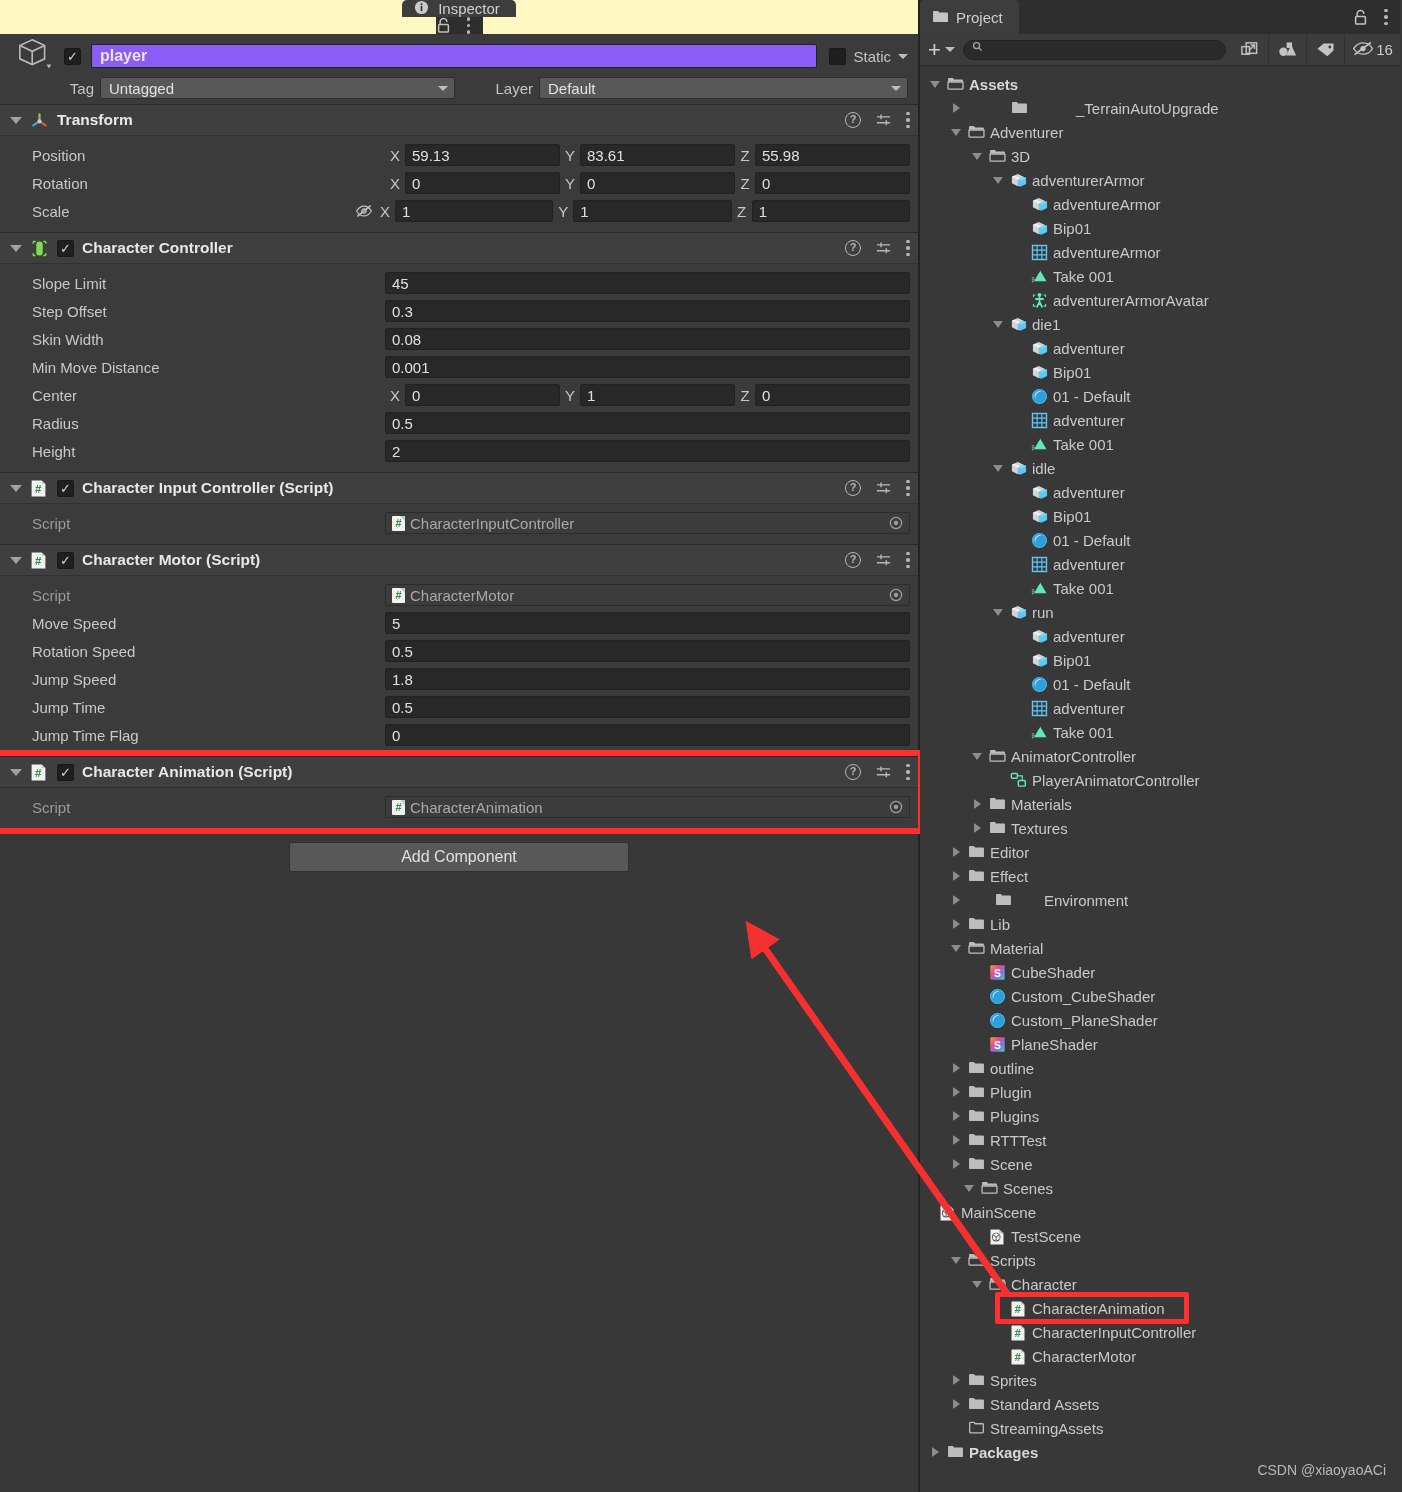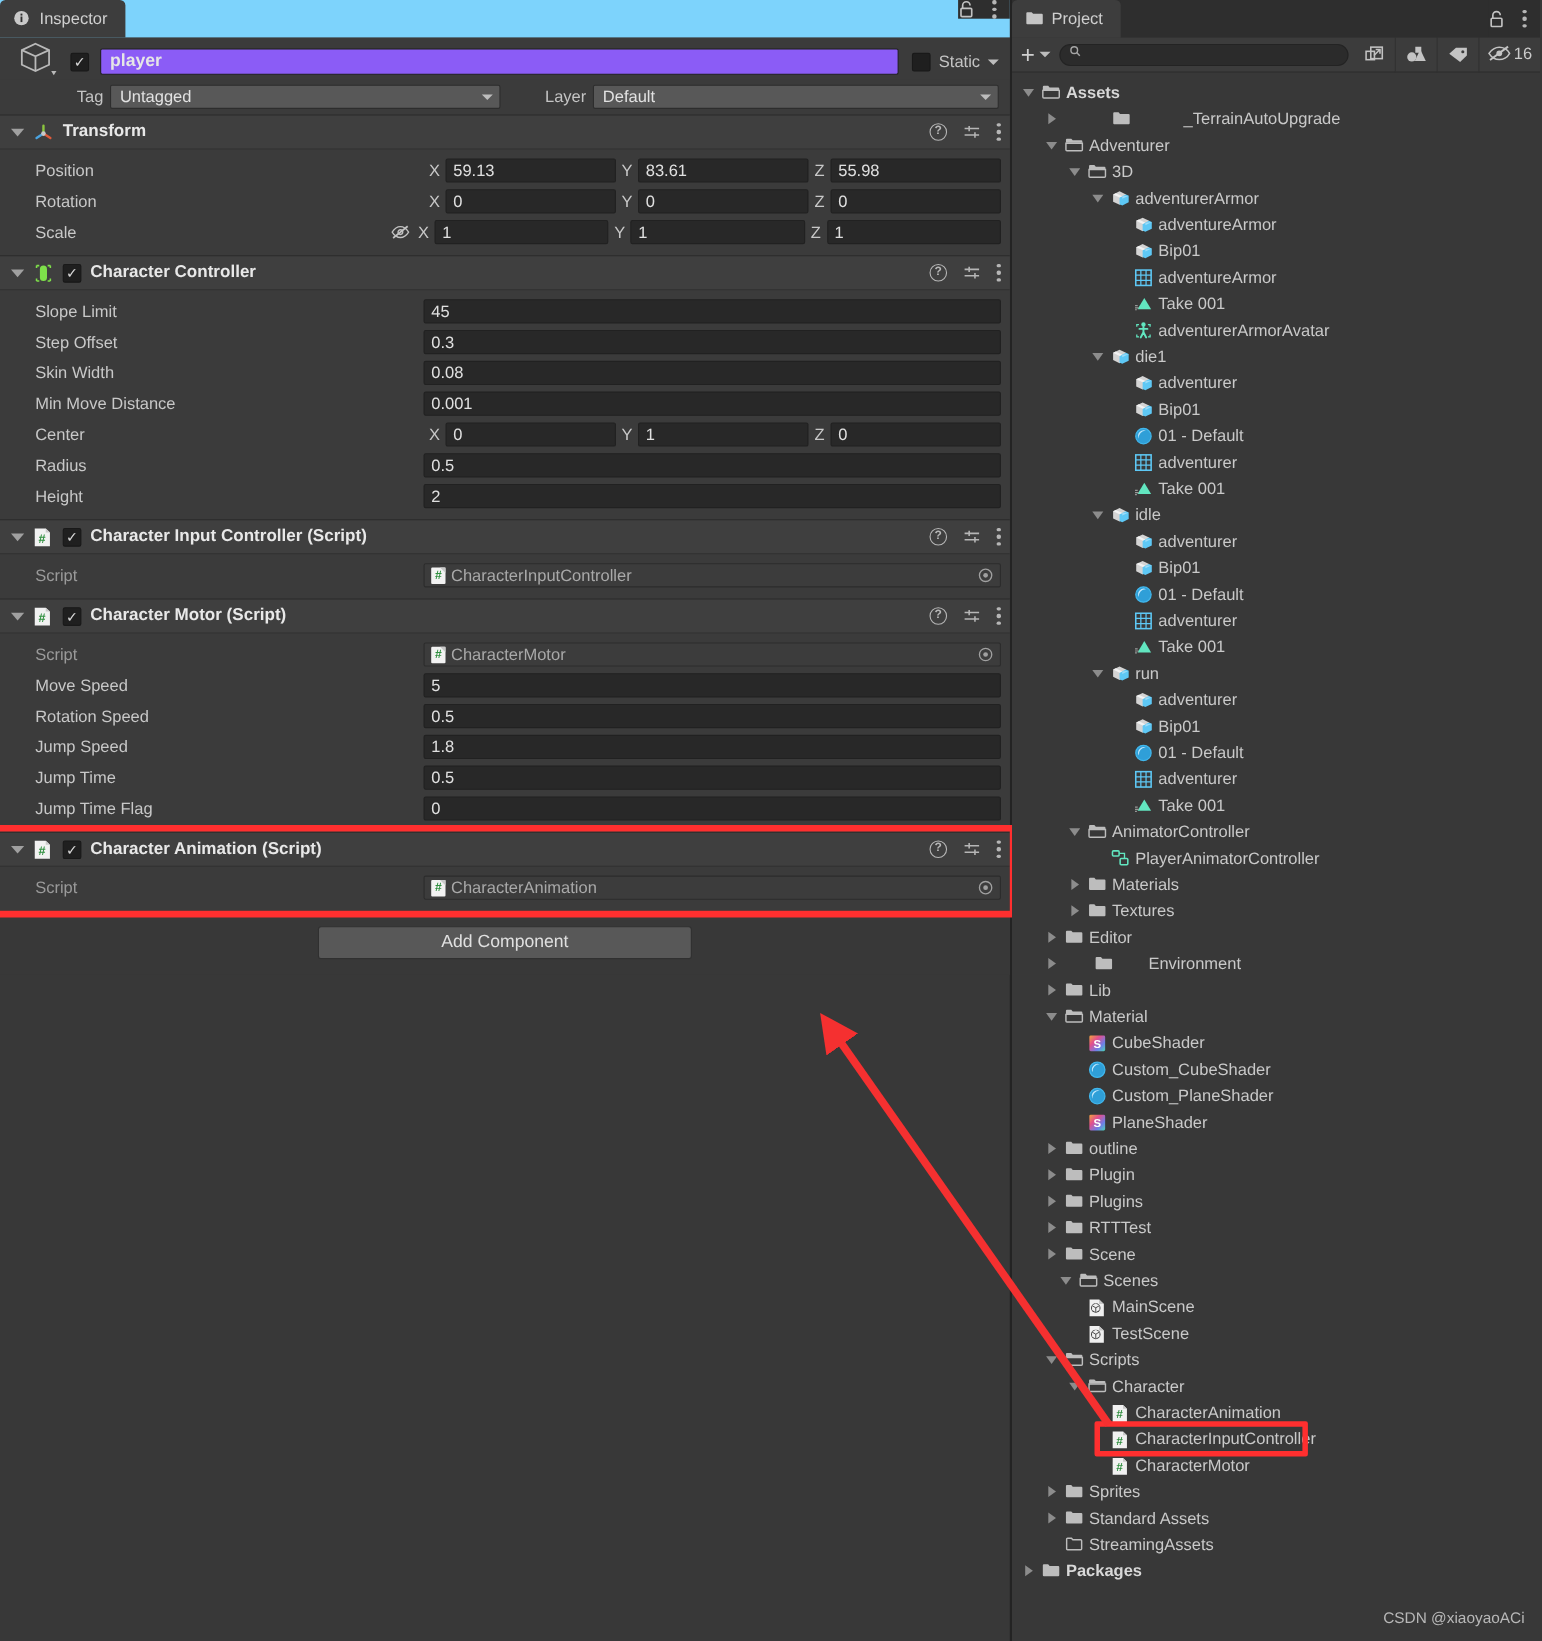--- a/index.html
+++ b/index.html
@@ -12,23 +12,24 @@
   body { display: flex; }
 
   
   #inspector {
     width: 920px; height: 1492px;
     background: #383838;
     position: relative;
     border-right: 2px solid #232323;
   }
   .tabbar {
-    height: 34px; background: #7dd3fc;
-    display: flex; align-items: flex-start;
+    height: 34px; background: #fef9c3;
+    display: flex; align-items: center;
     position: relative;
+    flex-direction: column;
   }
   .tab {
     display: flex; align-items: center; gap: 7px;
     padding: 0 16px 0 12px;
     background: #3d3d3d;
     border-top-left-radius: 5px; border-top-right-radius: 5px;
     color: #cfcfcf; font-size: 15px;
     height: 34px;
   }
   .tabbar-rest { flex: 1; background: #2e2e2e; }
@@ -980,20 +981,31 @@
         <span class="tw">
           <span class="arr-r"></span>
         </span>
         <span class="ic">
           <svg width="17" height="14" viewBox="0 0 18 15">
             <path d="M1 3.2a1 1 0 0 1 1-1h4.2l1.4 1.6H16a1 1 0 0 1 1 1v8.2a1 1 0 0 1-1 1H2a1 1 0 0 1-1-1Z" fill="#bdbdbd"></path>
           </svg>
         </span>
         <span class="tlabel">Editor</span>
       </div>
+      <div class="trow" style="padding-left: 29px;">
+        <span class="tw">
+          <span class="arr-r"></span>
+        </span>
+        <span class="ic">
+          <svg width="17" height="14" viewBox="0 0 18 15">
+            <path d="M1 3.2a1 1 0 0 1 1-1h4.2l1.4 1.6H16a1 1 0 0 1 1 1v8.2a1 1 0 0 1-1 1H2a1 1 0 0 1-1-1Z" fill="#bdbdbd"></path>
+          </svg>
+        </span>
+        <span class="tlabel">Effect</span>
+      </div>
       <div class="trow" style="padding-left: 29px; gap: 32px;">
         <span class="tw">
           <span class="arr-r"></span>
         </span>
         <span class="ic">
           <svg width="17" height="14" viewBox="0 0 18 15">
             <path d="M1 3.2a1 1 0 0 1 1-1h4.2l1.4 1.6H16a1 1 0 0 1 1 1v8.2a1 1 0 0 1-1 1H2a1 1 0 0 1-1-1Z" fill="#bdbdbd"></path>
           </svg>
         </span>
         <span class="tlabel">Environment</span>
@@ -1139,21 +1151,21 @@
           <span class="arr-d"></span>
         </span>
         <span class="ic">
           <svg width="17" height="14" viewBox="0 0 18 15">
             <path d="M1 3.2a1 1 0 0 1 1-1h4.2l1.4 1.6H16a1 1 0 0 1 1 1v1.4H1Z" fill="#bdbdbd"></path>
             <path d="M1 6.6h16v6.4a1 1 0 0 1-1 1H2a1 1 0 0 1-1-1Z" fill="none" stroke="#bdbdbd" stroke-width="1.4"></path>
           </svg>
         </span>
         <span class="tlabel">Scenes</span>
       </div>
-      <div class="trow" style="padding-left: 50px;">
+      <div class="trow" style="">
         <span class="tw"></span>
         <span class="ic">
           <svg width="16" height="18" viewBox="0 0 17 19">
             <path d="M1.6 1.4h9.2l4.6 4.4v11.8H1.6Z" fill="#f0f0f0"></path>
             <path d="M10.8 1.4v4.4h4.6" fill="#c6c6c6"></path>
             <circle cx="7.6" cy="9.6" r="4.6" fill="#3f3f3f"></circle>
             <path d="M7.6 5.2 L11.2 7.3 V11.6 L7.6 13.8 L4 11.6 V7.3Z" fill="#f0f0f0"></path>
             <path d="M4 7.3 L7.6 9.4 L11.2 7.3 M7.6 9.4 V13.8" stroke="#3f3f3f" stroke-width="0.9" fill="none"></path>
           </svg>
         </span>

